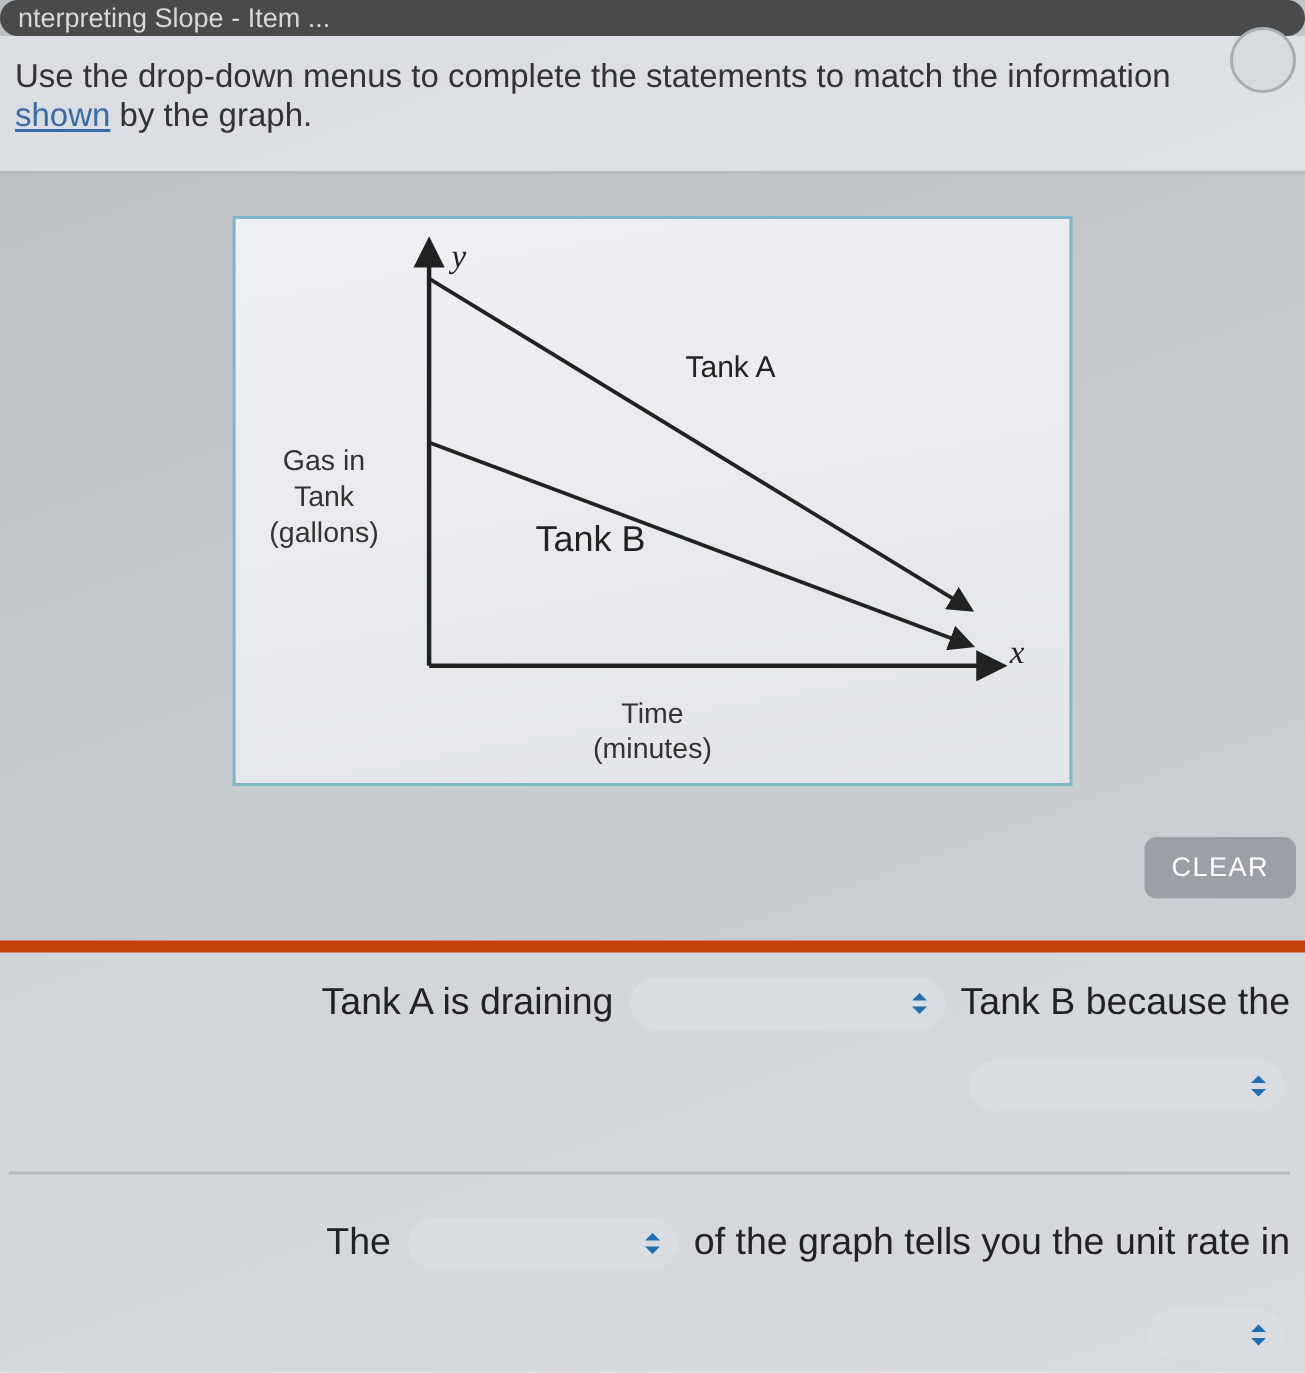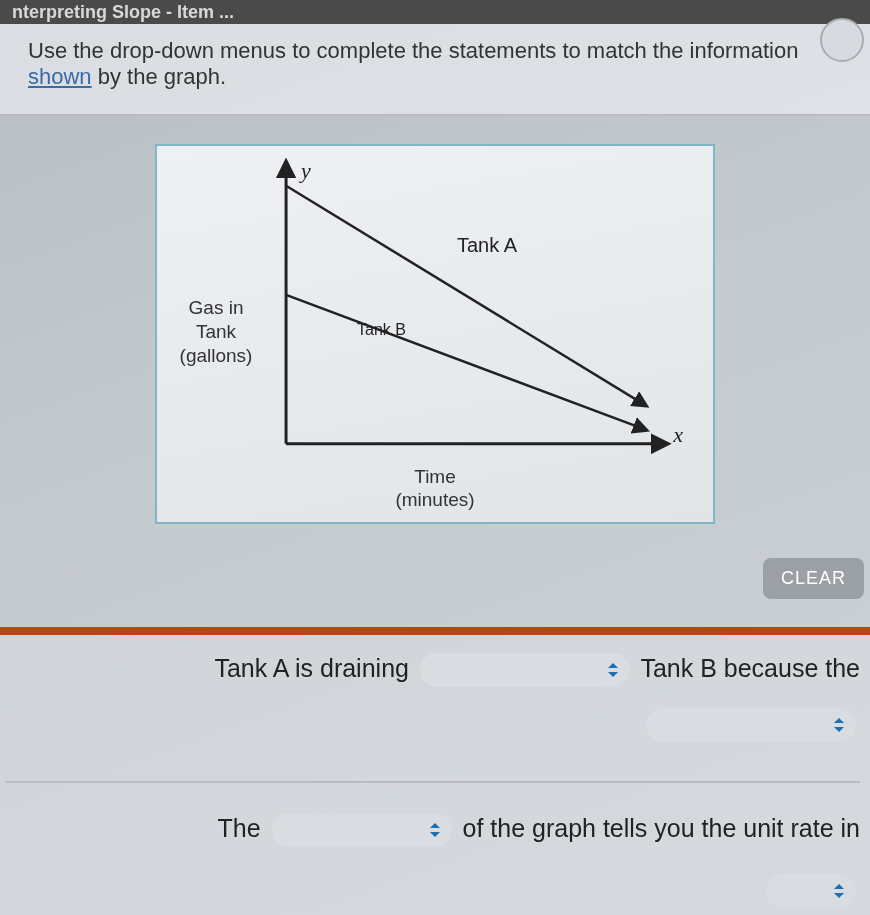--- a/index.html
+++ b/index.html
@@ -6,29 +6,30 @@
   html, body { width: 870px; height: 915px; overflow: hidden; }
   body {
     font-family: Arial, Helvetica, sans-serif;
     background: linear-gradient(160deg, #b8bdc2 0%, #c4c9ce 40%, #ced3d7 100%);
     color: #222;
     position: relative;
   }
   .header-bar {
     background: #4a4a4a;
     color: #d8d8d8;
-    font-weight: bold;
+    font-weight: normal;
     padding: 4px 12px;
     font-size: 18px;
     height: 24px;
     line-height: 16px;
     overflow: hidden;
+    border-radius: 12px;
   }
   .instructions {
-    padding: 14px 24px 24px 28px;
+    padding: 14px 24px 24px 10px;
     font-size: 22px;
     color: #333;
     background: rgba(240,242,245,0.6);
     border-bottom: 2px solid #b8bcc0;
   }
   .instructions .link { color: #3a6aa8; text-decoration: underline; }
   .help-circle {
     position: absolute;
     top: 18px; right: 6px;
     width: 44px; height: 44px;
@@ -60,21 +61,21 @@
   }
   .chart-xlabel {
     position: absolute;
     bottom: 10px; left: 0; right: 0;
     text-align: center;
     font-size: 19px;
     color: #333;
     line-height: 1.25;
   }
   .series-a-label { position:absolute; left: 300px; top: 88px; font-size: 20px; }
-  .series-b-label { position:absolute; left: 200px; top: 175px; font-size: 16px; text-align: right; }
+  .series-b-label { position:absolute; left: 200px; top: 200px; font-size: 24px; text-align: right; }
   .y-axis-var { position:absolute; left: 144px; top: 12px; font-style: italic; font-family: 'Times New Roman', serif; font-size: 22px; }
   .x-axis-var { position:absolute; right: 30px; top: 276px; font-style: italic; font-family: 'Times New Roman', serif; font-size: 22px; }
   .buttons-row {
     display: flex;
     justify-content: flex-end;
     gap: 4px;
     padding: 18px 6px 28px 0;
   }
   .btn {
     background: #9aa0a6;

